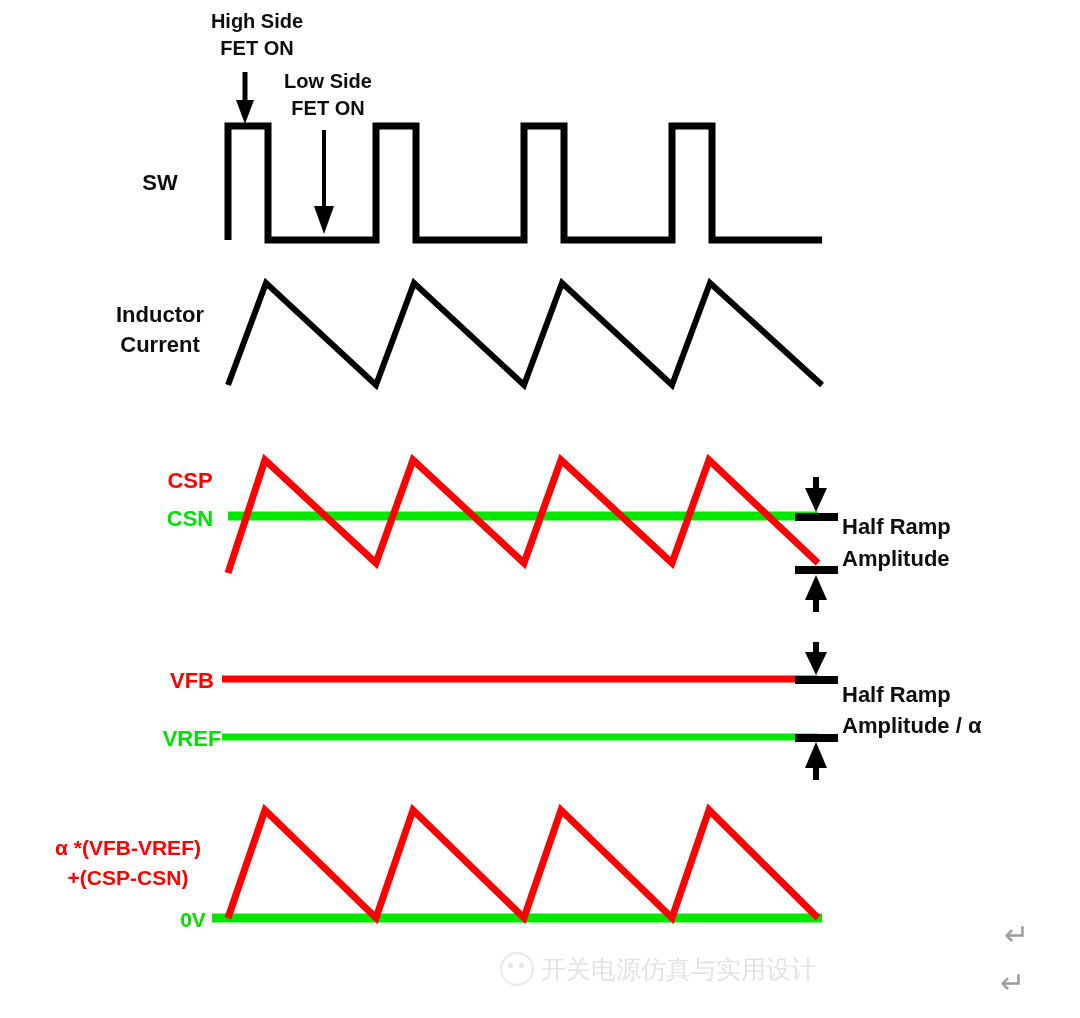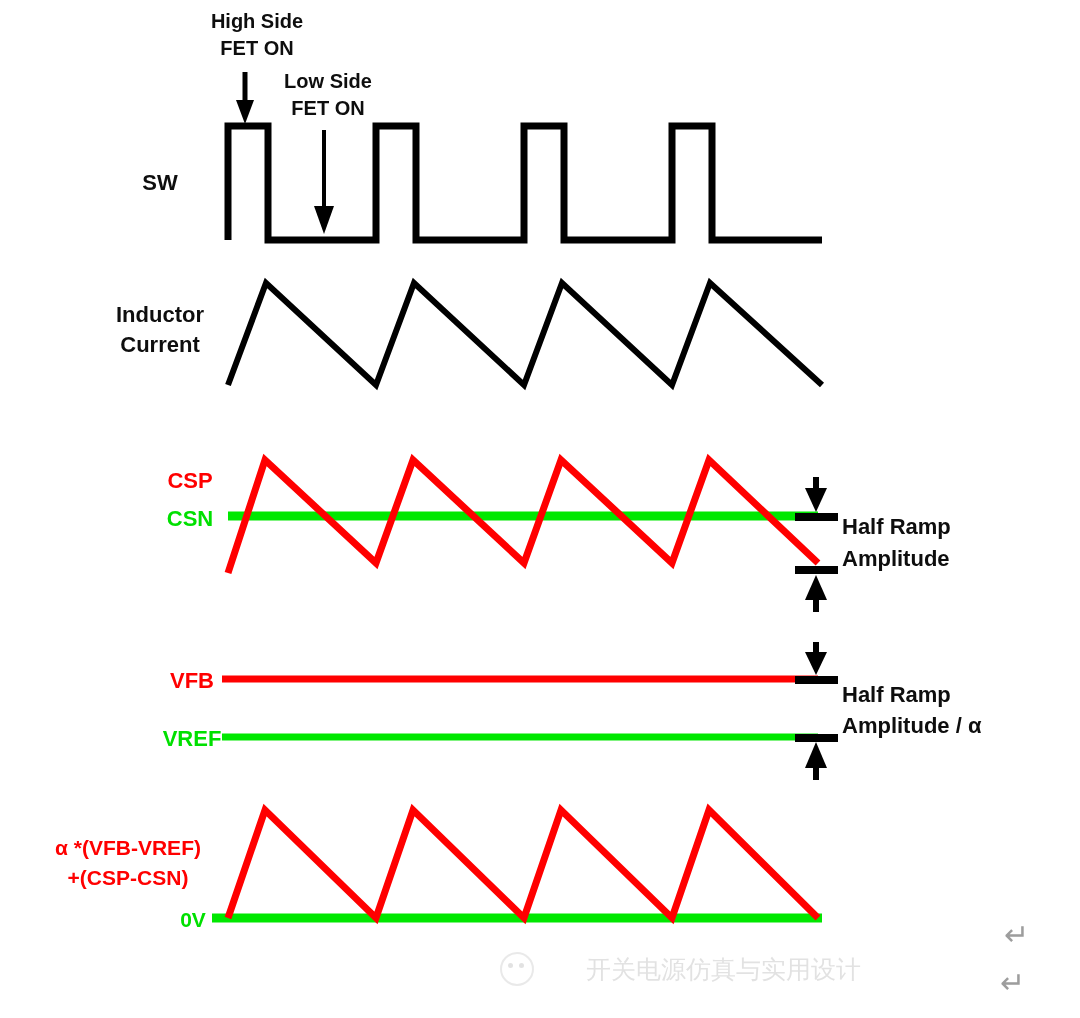--- a/index.html
+++ b/index.html
@@ -83,21 +83,20 @@
     background: #b9b9b9;
     top: 9px;
   }
   .wm-logo::before { left: 6px; }
   .wm-logo::after  { left: 17px; }
   .wm-text {
     font-family: "Liberation Sans", sans-serif;
     font-size: 25px;
     color: #b7b7b7;
     white-space: nowrap;
-    margin-left: 45px;
   }
   .return-mark {
     position: absolute;
     font-family: "Liberation Sans", sans-serif;
     font-size: 30px;
     color: #9d9d9d;
     line-height: 1;
   }
   #return-mark-top { left: 1004px; top: 920px; }
   #return-mark-bottom { left: 1000px; top: 968px; }

